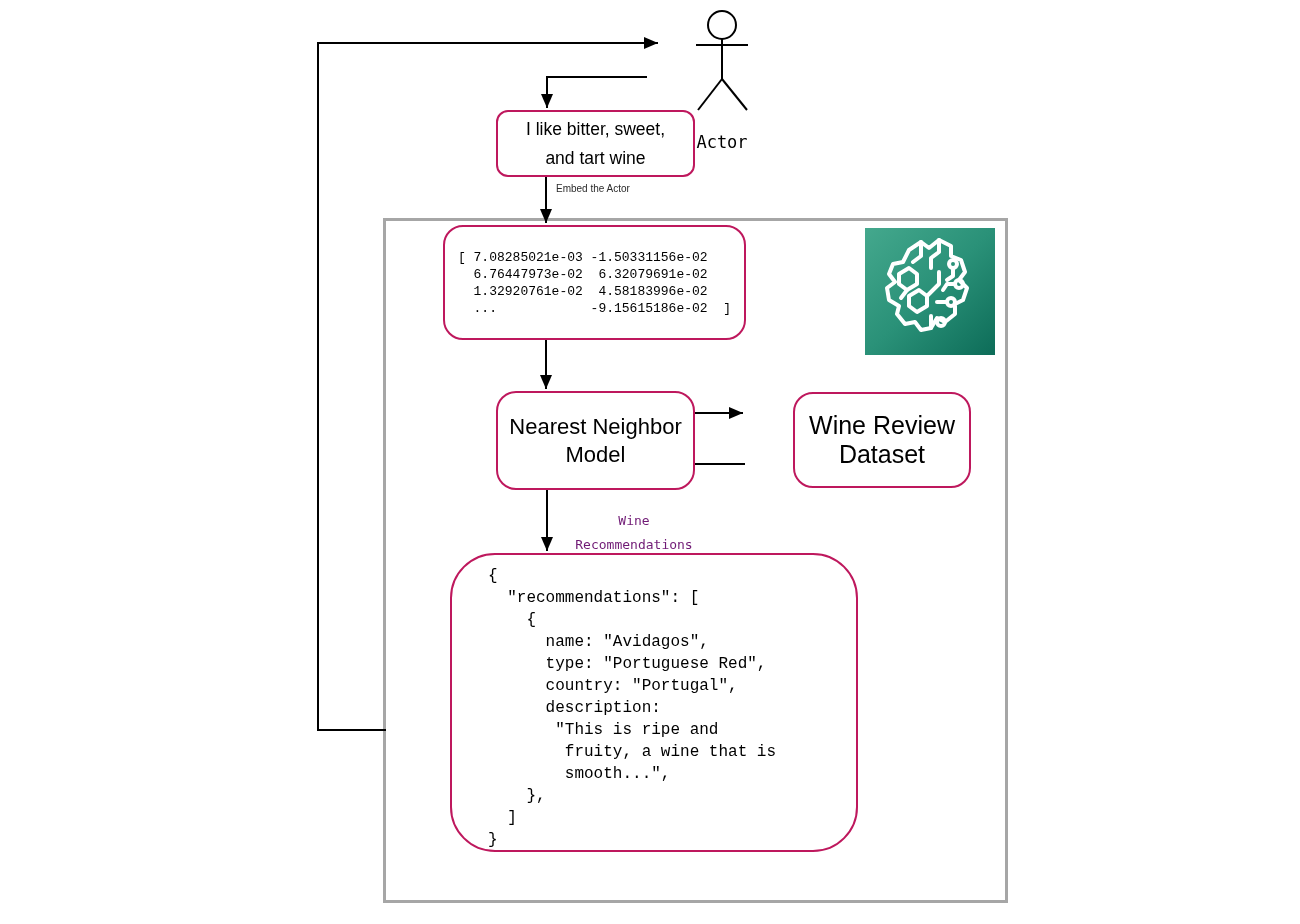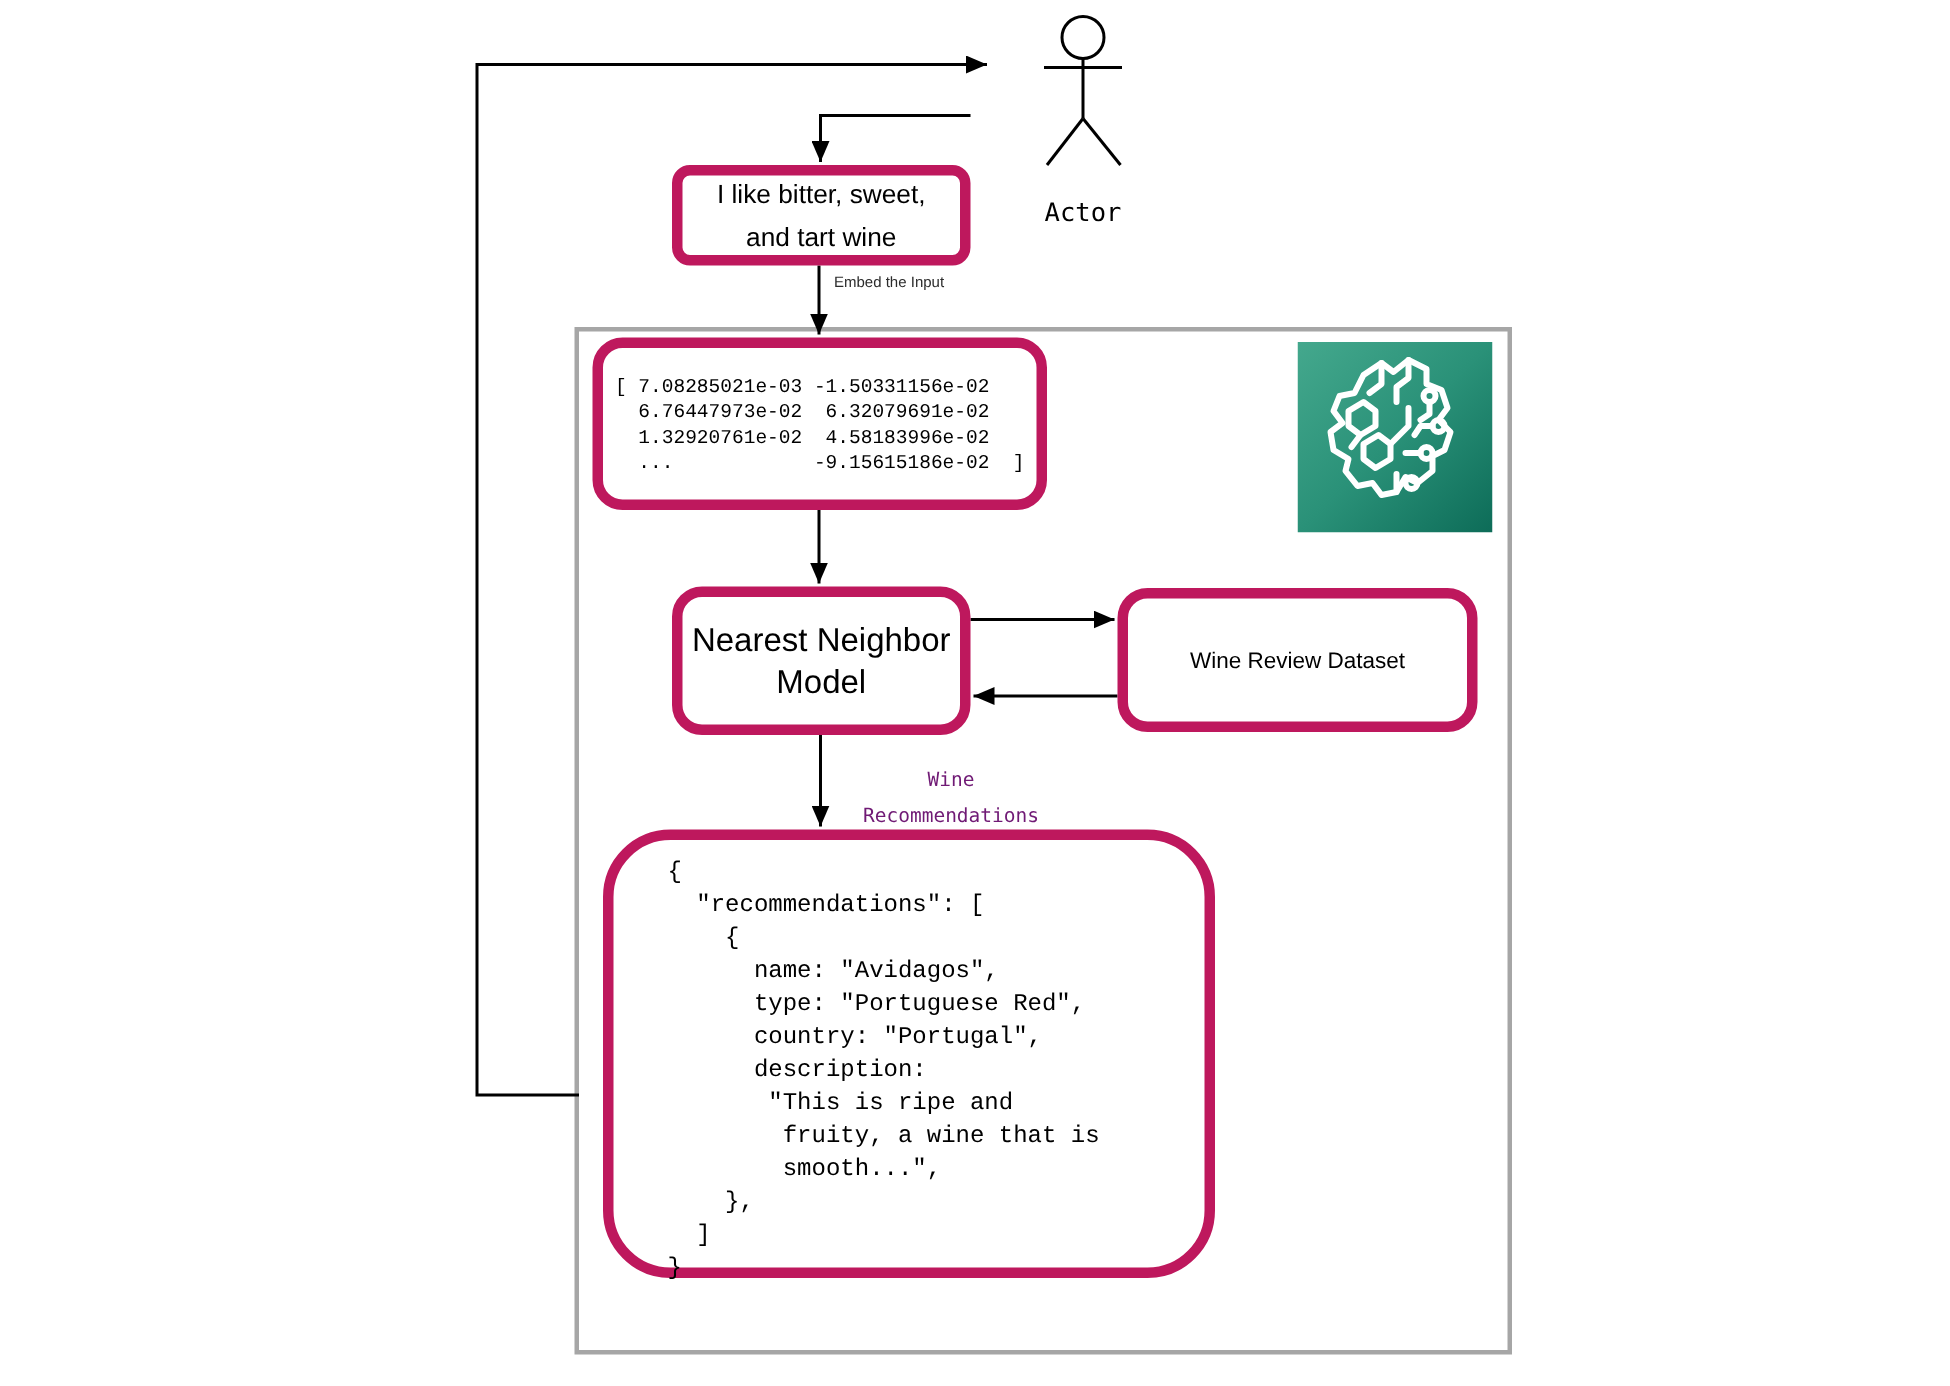--- a/index.html
+++ b/index.html
@@ -14,27 +14,28 @@
     height: 924px;
     background: #ffffff;
     overflow: hidden;
   }
 
   
   .node {
     position: absolute;
     box-sizing: border-box;
     background: #ffffff;
-    border: 7px solid #be185d;
+    border: 2px solid #be185d;
     display: flex;
     align-items: center;
     justify-content: center;
     text-align: center;
     color: #000000;
     z-index: 3;
+    margin-left: 48px;
   }
   .node-rounded-sm { border-radius: 12px; }
   .node-rounded-md { border-radius: 20px; }
   .node-rounded-lg { border-radius: 45px; }
 
   .sans-label {
     font-family: "Liberation Sans", sans-serif;
     white-space: pre-line;
   }
 
@@ -67,21 +68,21 @@
     position: absolute;
     left: 0;
     top: 0;
     z-index: 2;
   }
 
   
   .user-message-box  { left: 448px; top: 110px; width: 199px; height: 67px; font-size: 17.5px; line-height: 29px; }
   .embedding-box     { left: 395px; top: 225px; width: 303px; height: 115px; }
   .model-box         { left: 448px; top: 391px; width: 199px; height: 99px;  font-size: 22px; line-height: 28px; }
-  .dataset-box       { left: 745px; top: 392px; width: 240px; height: 96px;  font-size: 15px; }
+  .dataset-box       { left: 745px; top: 392px; width: 178px; height: 96px;  font-size: 25px; }
   .output-box        { left: 402px; top: 553px; width: 408px; height: 299px; justify-content: flex-start; align-items: flex-start; }
 
   .embedding-box pre { font-size: 13px; line-height: 17px; }
   .output-box pre    { font-size: 16px; line-height: 22px; padding: 10px 0 0 36px; }
 
   .edge-label {
     position: absolute;
     color: #2d2d2d;
     z-index: 3;
   }
@@ -157,21 +158,21 @@
     </g>
   </svg>
 
   <div class="actor-label mono">Actor</div>
 
   <div class="node node-rounded-sm user-message-box">
     <div class="sans-label">I like bitter, sweet,
 and tart wine</div>
   </div>
 
-  <div class="edge-label embed-edge-label">Embed the Input</div>
+  <div class="edge-label embed-edge-label">Embed the Actor</div>
 
   <div class="node node-rounded-md embedding-box">
     <pre class="code">[ 7.08285021e-03 -1.50331156e-02
   6.76447973e-02  6.32079691e-02
   1.32920761e-02  4.58183996e-02
   ...            -9.15615186e-02  ]</pre>
   </div>
 
   <div class="brain-icon-wrap">
     <svg width="130" height="127" viewBox="0 0 130 127">

